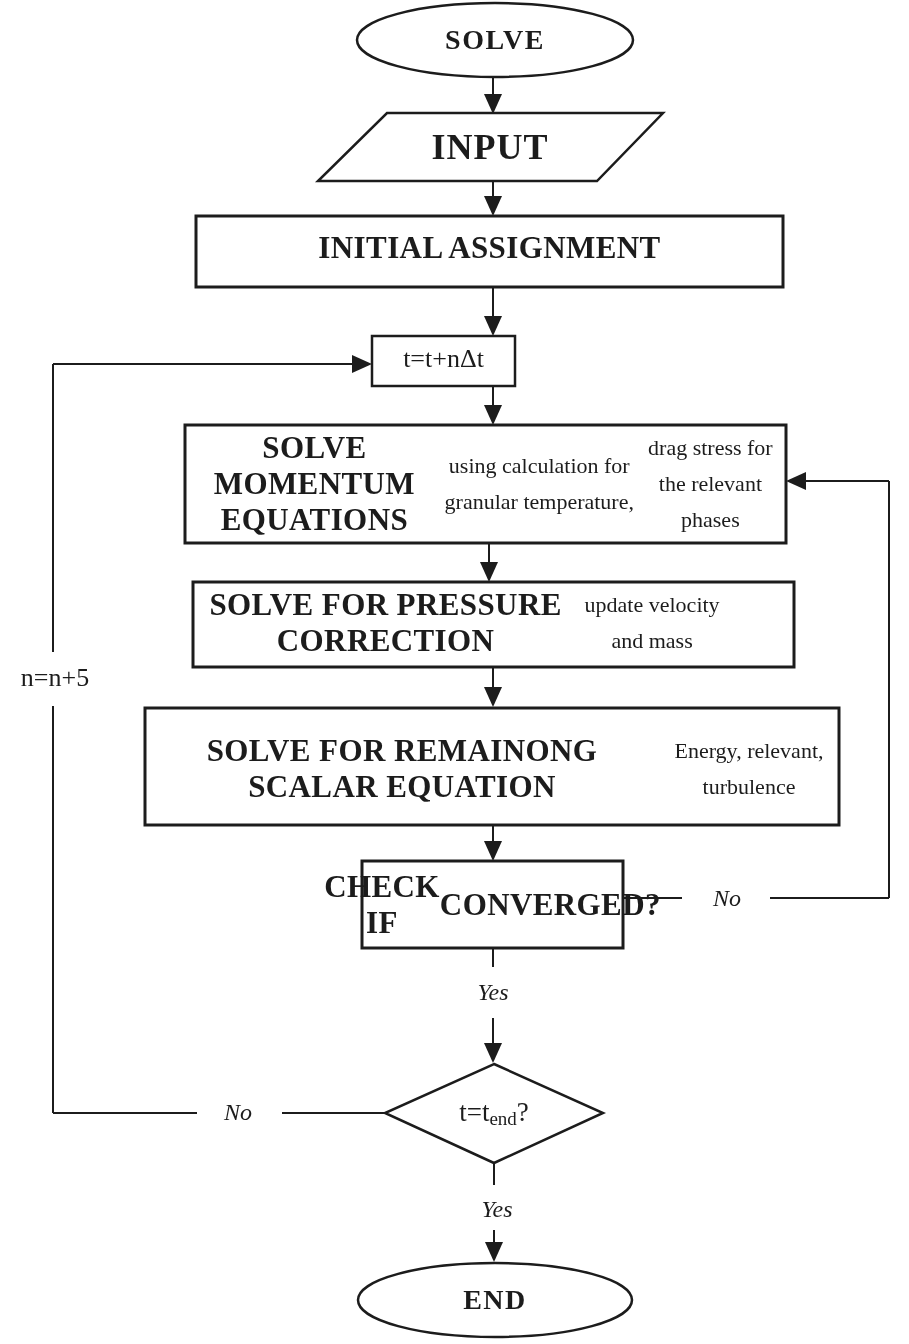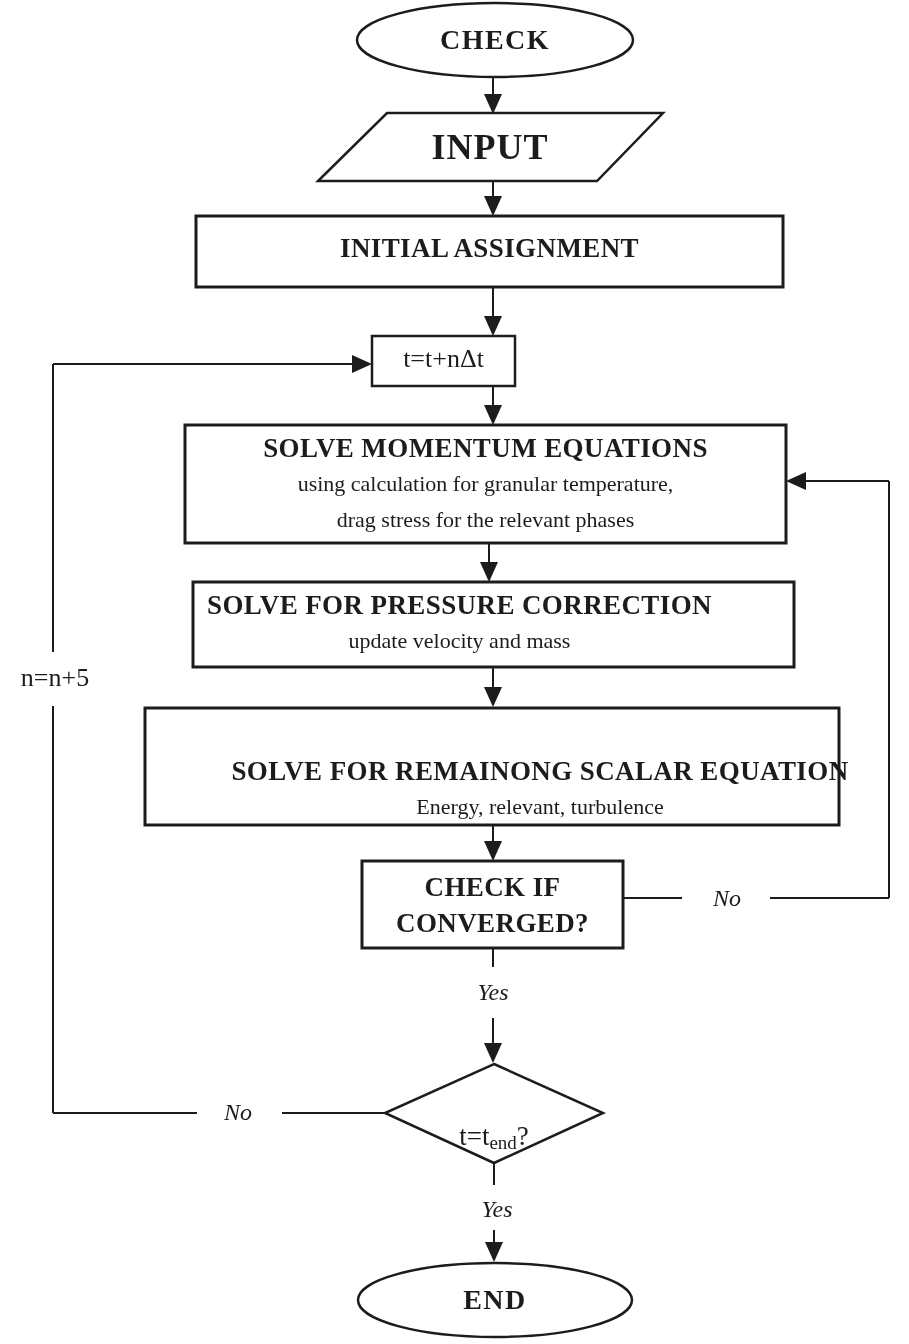--- a/index.html
+++ b/index.html
@@ -24,34 +24,34 @@
     height: 1344px;
   }
   .label {
     position: absolute;
     display: flex;
     align-items: center;
     justify-content: center;
     text-align: center;
     white-space: nowrap;
   }
-  .label.multiline { white-space: normal; flex-direction: column; }
+  .label.multiline { white-space: normal; flex-direction: row; }
   .terminator-label {
     font-weight: bold;
     font-size: 28px;
     letter-spacing: 1.5px;
   }
   .io-label {
     font-weight: bold;
     font-size: 36px;
     letter-spacing: 1px;
   }
   .process-title {
     font-weight: bold;
-    font-size: 27px;
+    font-size: 31px;
     letter-spacing: 0.4px;
     line-height: 36px;
   }
   .process-sub {
     font-weight: normal;
     font-size: 22px;
     line-height: 36px;
   }
   .small-process {
     font-size: 26px;
@@ -139,54 +139,54 @@
     <rect class="shape" x="196" y="216" width="587" height="71" stroke-width="3"></rect>
     <rect class="shape" x="372" y="336" width="143" height="50" stroke-width="2.5"></rect>
     <rect class="shape" x="185" y="425" width="601" height="118" stroke-width="3"></rect>
     <rect class="shape" x="193" y="582" width="601" height="85" stroke-width="3"></rect>
     <rect class="shape" x="145" y="708" width="694" height="117" stroke-width="3"></rect>
     <rect class="shape" x="362" y="861" width="261" height="87" stroke-width="3"></rect>
     <polygon class="shape" points="494,1064 603,1113 494,1163 385,1113" stroke-width="2.5"></polygon>
     <ellipse class="shape" cx="495" cy="1300" rx="137" ry="37" stroke-width="2.5"></ellipse>
   </svg>
 
-  <div class="label terminator-label" style="left:395px; top:12px; width:200px; height:56px;">CHECK</div>
+  <div class="label terminator-label" style="left:395px; top:12px; width:200px; height:56px;">SOLVE</div>
 
   <div class="label io-label" style="left:390px; top:119px; width:200px; height:56px;">INPUT</div>
 
   <div class="label process-title" style="left:196px; top:216px; width:587px; height:64px;">INITIAL ASSIGNMENT</div>
 
   <div class="label process-sub small-process" style="left:372px; top:336px; width:143px; height:46px;">t=t+nΔt</div>
 
   <div class="label multiline" style="left:185px; top:428px; width:601px; height:112px;">
     <div class="process-title">SOLVE MOMENTUM EQUATIONS</div>
     <div class="process-sub">using calculation for granular temperature,</div>
     <div class="process-sub">drag stress for the relevant phases</div>
   </div>
 
   <div class="label multiline" style="left:193px; top:582px; width:533px; height:81px;">
     <div class="process-title">SOLVE FOR PRESSURE CORRECTION</div>
     <div class="process-sub">update velocity and mass</div>
   </div>
 
-  <div class="label multiline" style="left:145px; top:712px; width:694px; height:113px; justify-content:flex-end;padding-left:48px;">
+  <div class="label multiline" style="left:145px; top:712px; width:694px; height:113px; justify-content:flex-end;">
     <div class="process-title">SOLVE FOR REMAINONG SCALAR EQUATION</div>
     <div class="process-sub">Energy, relevant, turbulence</div>
   </div>
 
   <div class="label multiline" style="left:362px; top:863px; width:261px; height:83px;">
     <div class="process-title">CHECK IF</div>
     <div class="process-title">CONVERGED?</div>
   </div>
 
   <div class="label edge-label" style="left:677px; top:878px; width:100px; height:40px;">No</div>
 
   <div class="label edge-label" style="left:443px; top:972px; width:100px; height:40px;">Yes</div>
 
-  <div class="label decision-label" style="left:394px; top:1092px; width:200px; height:40px;margin-top:24px;">
+  <div class="label decision-label" style="left:394px; top:1092px; width:200px; height:40px;">
     <span>t=t</span>
       <span class="subscript">end</span>
       <span>?</span>
   </div>
 
   <div class="label edge-label" style="left:188px; top:1092px; width:100px; height:40px;">No</div>
 
   <div class="label loop-label" style="left:5px; top:658px; width:100px; height:40px;">n=n+5</div>
 
   <div class="label edge-label" style="left:447px; top:1189px; width:100px; height:40px;">Yes</div>

